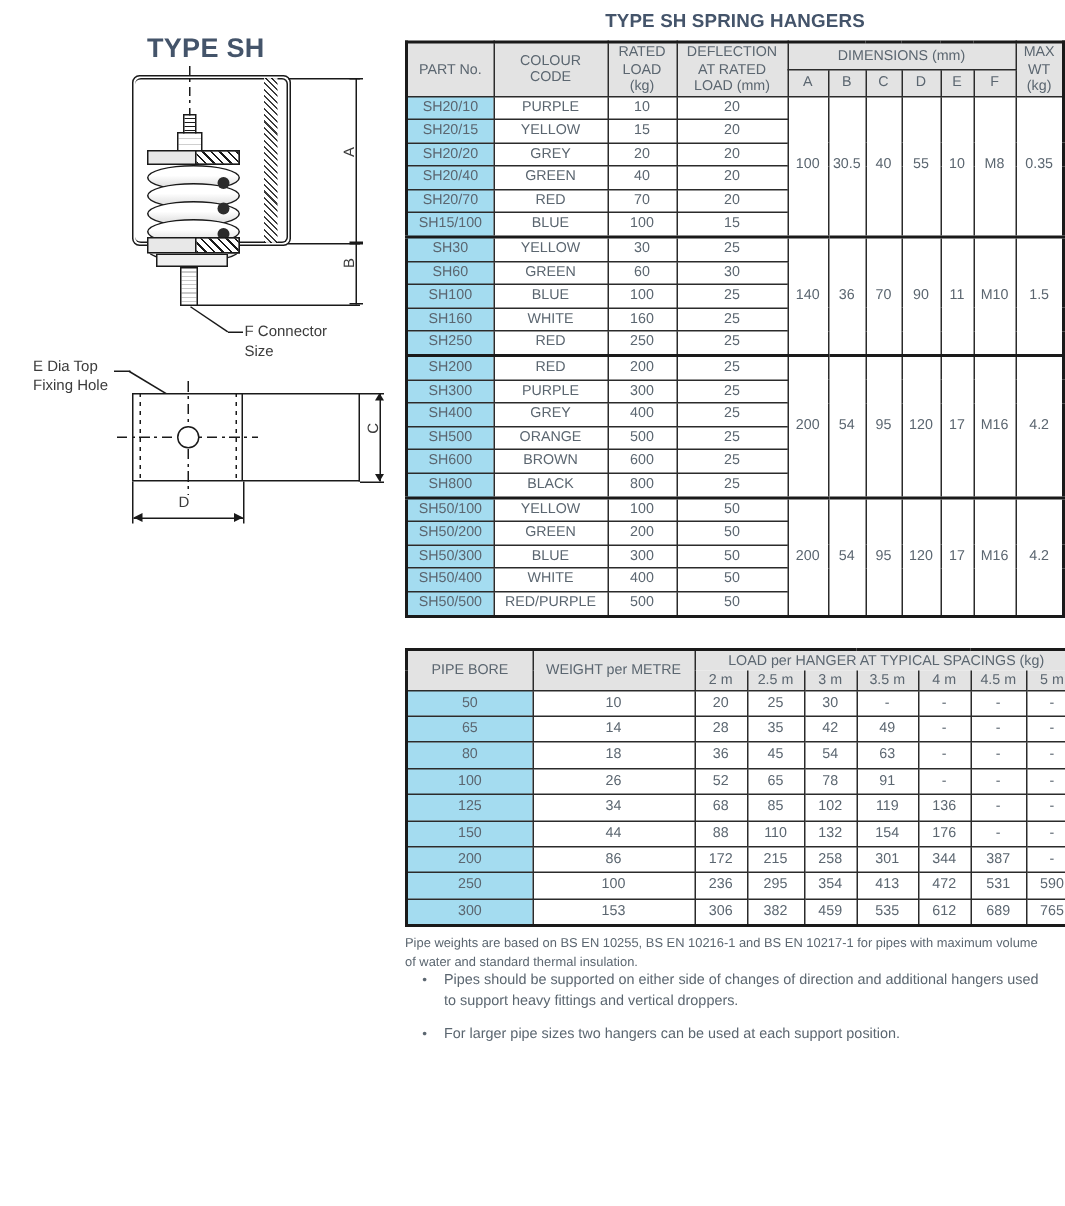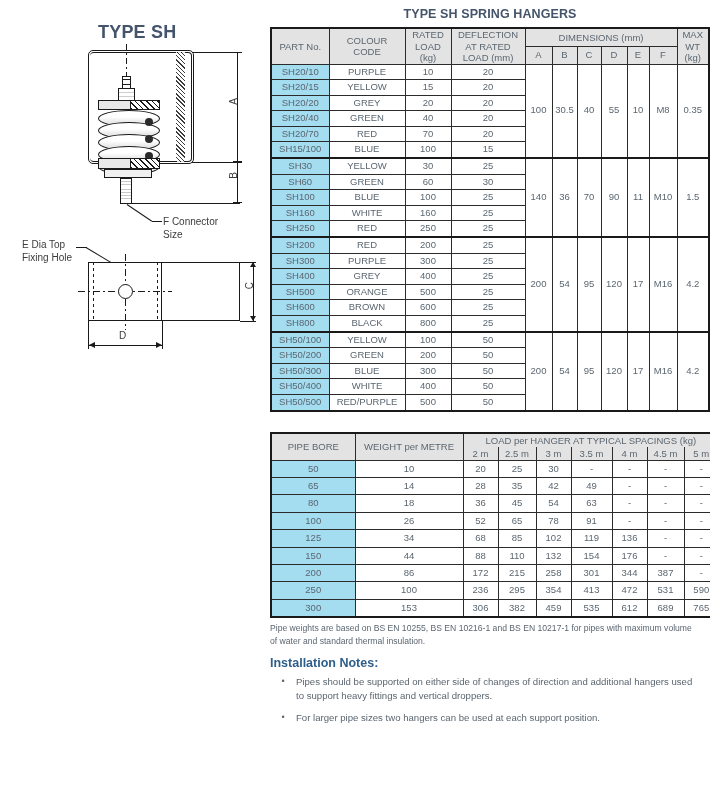--- a/index.html
+++ b/index.html
@@ -635,21 +635,20 @@
             <td>612</td>
             <td>689</td>
             <td>765</td>
           </tr>
         </tbody>
     </table>
   </div>
 
   <div id="footnote">Pipe weights are based on BS EN 10255, BS EN 10216-1 and BS EN 10217-1 for pipes with maximum volume of water and standard thermal insulation.</div>
 
-  <div id="notes-head">Installation Notes:</div>
   <div id="notes-list">
       <div class="note-row">
         <div class="note-bullet">•</div>
         <div class="note-text">Pipes should be supported on either side of changes of direction and additional hangers used to support heavy fittings and vertical droppers.</div>
       </div>
       <div class="note-row">
         <div class="note-bullet">•</div>
         <div class="note-text">For larger pipe sizes two hangers can be used at each support position.</div>
       </div>
     </div>

